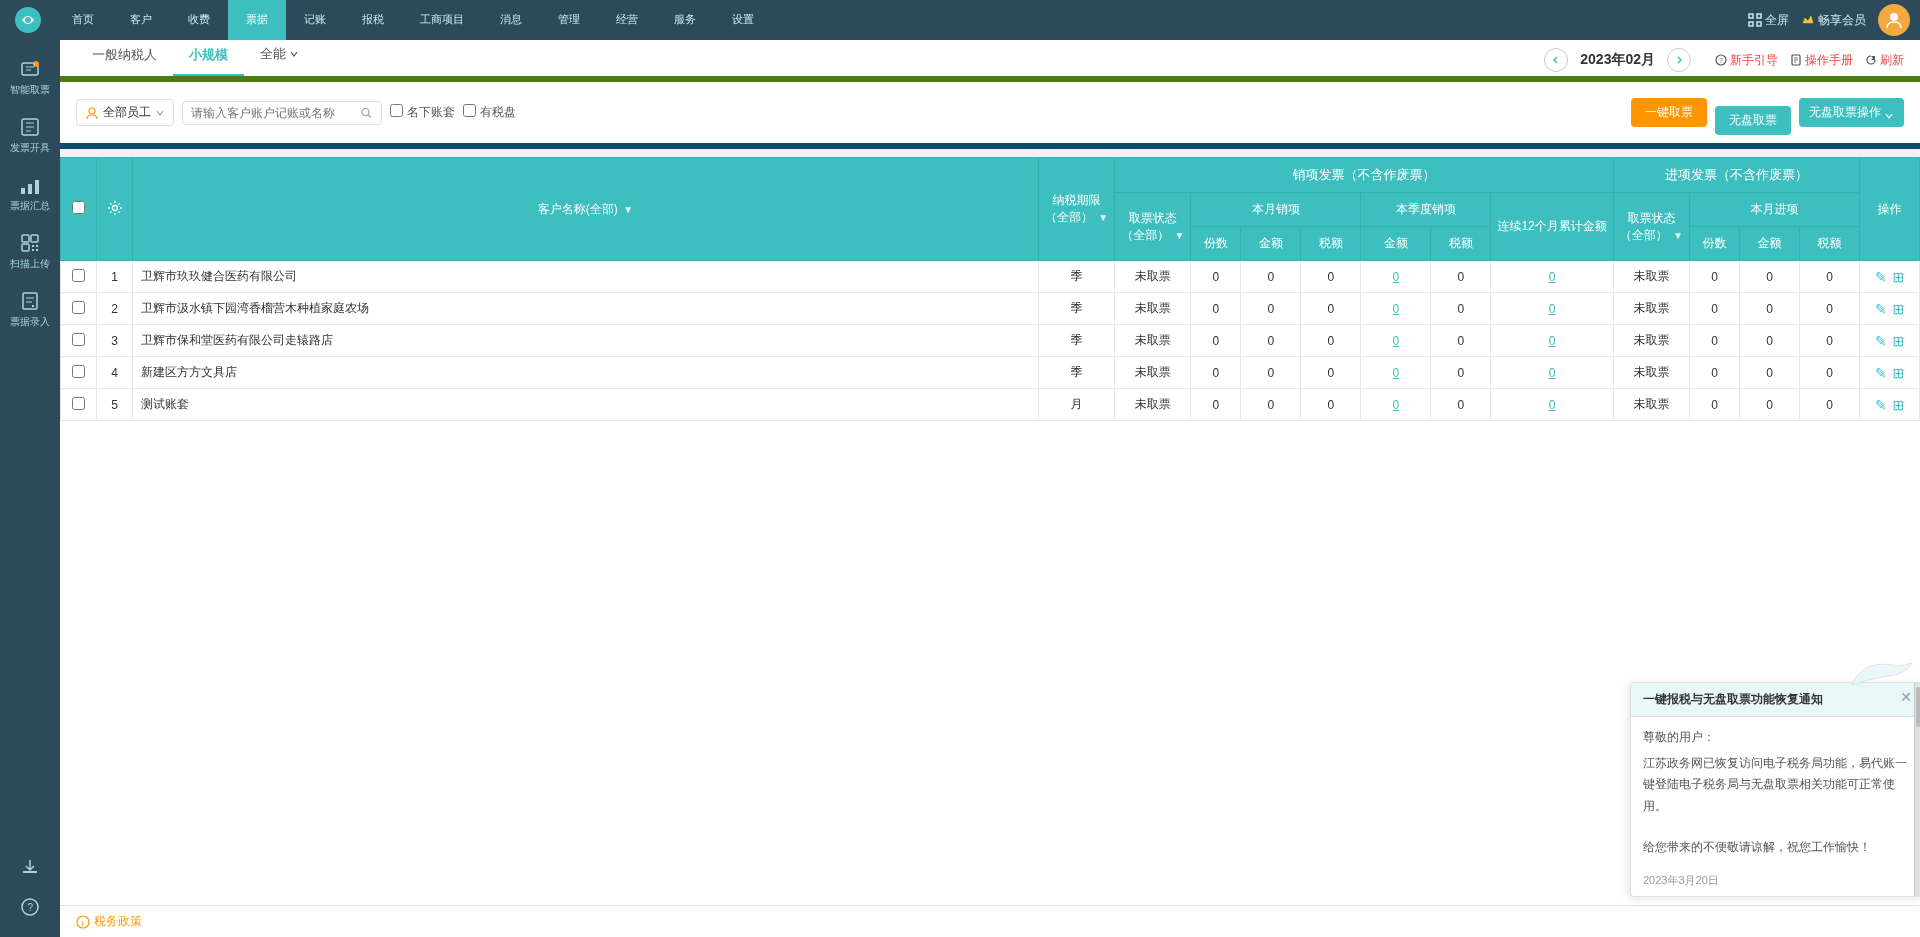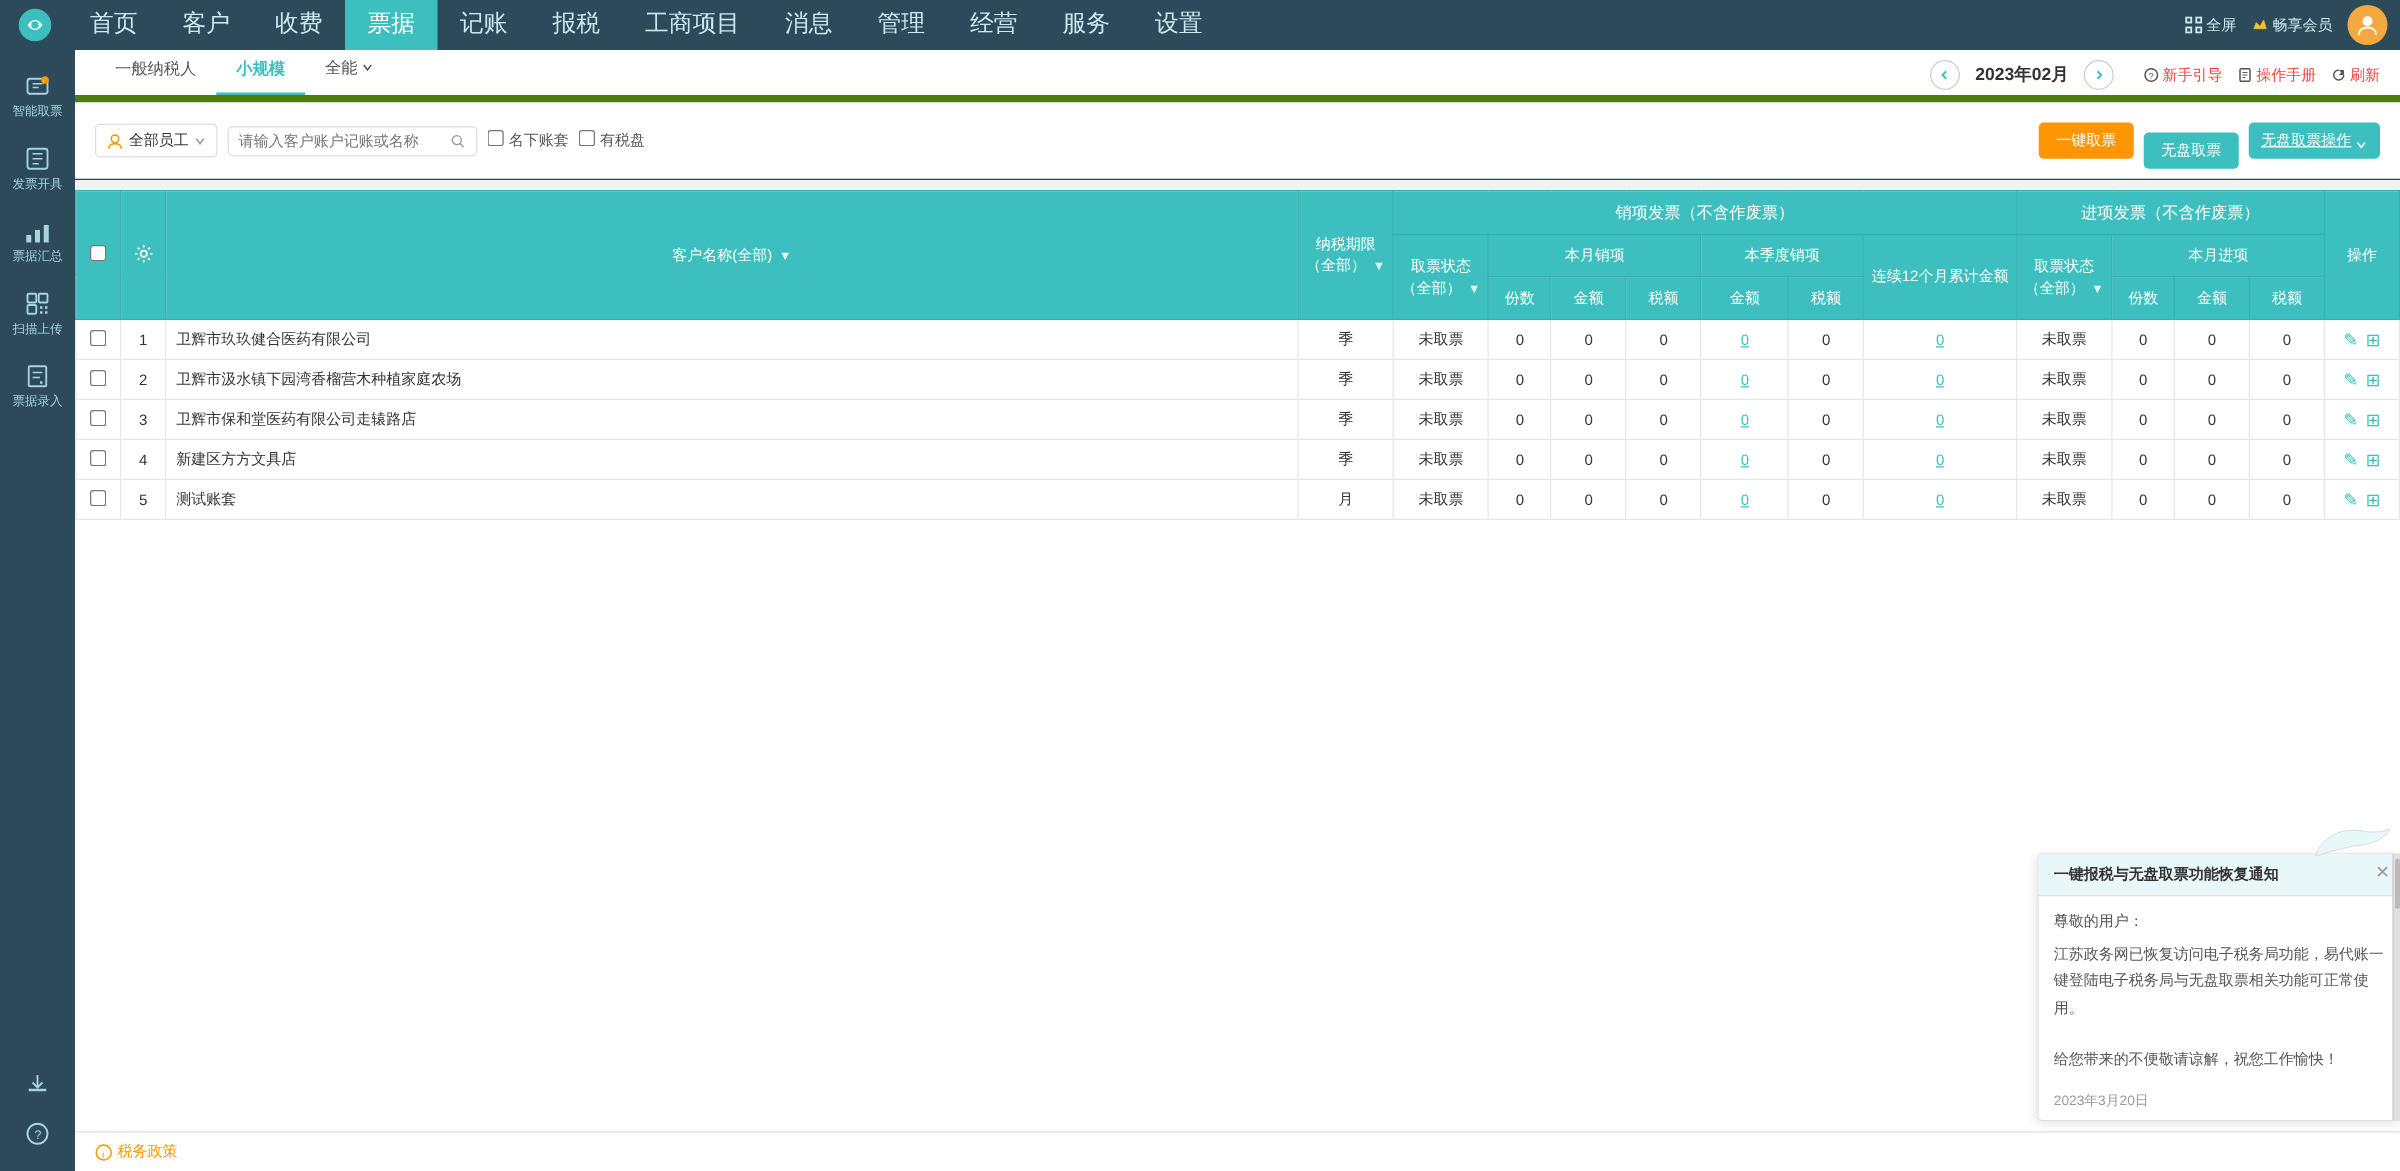--- a/index.html
+++ b/index.html
@@ -20,22 +20,23 @@
       display: flex; align-items: center; justify-content: center;
       margin-right: 8px;
     }
     .top-nav-logo svg { width: 28px; height: 28px; }
     .top-nav-items {
       display: flex; align-items: center; gap: 0;
       flex: 1;
     }
     .nav-item {
       padding: 0 18px; height: 40px; line-height: 40px;
-      cursor: pointer; color: #cce8f0; font-size: 19px;
+      cursor: pointer; color: #cce8f0; font-size: 11px;
       white-space: nowrap;
+      font-family: Liberation Mono, monospace;
     }
     .nav-item.active { background: #3ebfbf; color: #fff; }
     .top-nav-right {
       display: flex; align-items: center; gap: 12px; margin-left: auto;
     }
     .top-nav-right-btn {
       color: #cce8f0; font-size: 12px; cursor: pointer; display: flex; align-items: center; gap: 3px;
     }
     .avatar {
       width: 32px; height: 32px; border-radius: 50%; background: #f4a940;
@@ -99,39 +100,39 @@
     .sub-tabs-actions {
       display: flex; align-items: center; gap: 12px; margin-left: 20px; font-size: 12px; color: #ef4444;
     }
     .sub-tabs-action { cursor: pointer; display: flex; align-items: center; gap: 3px; }
 
     
     .toolbar {
       background: #fff;
       padding: 8px 16px;
       display: flex; align-items: center; gap: 8px;
-      border-bottom: 1px solid #0c4a6e;
+      border-bottom: 6px solid #0c4a6e;
     }
     .toolbar-select {
       display: flex; align-items: center; border: 1px solid #ddd; border-radius: 4px;
       padding: 4px 8px; background: #fff; cursor: pointer; gap: 4px; font-size: 12px; color: #333;
     }
     .toolbar-search {
       display: flex; align-items: center; border: 1px solid #ddd; border-radius: 4px;
       padding: 4px 8px; background: #fff; gap: 4px; width: 200px;
     }
     .toolbar-search input {
       border: none; outline: none; font-size: 12px; color: #999; width: 100%;
       background: transparent;
     }
     .toolbar-checkbox { display: flex; align-items: flex-start; gap: 4px; font-size: 12px; color: #555; cursor: pointer; }
     .toolbar-right { margin-left: auto; display: flex; align-items: center; gap: 8px; }
     .btn-primary { background: #ff9500; color: #fff; border: none; border-radius: 4px; padding: 6px 14px; font-size: 12px; cursor: pointer; white-space: nowrap; }
     .btn-default { background: #3ebfbf; color: #fff; border: none; border-radius: 4px; padding: 6px 14px; font-size: 12px; cursor: pointer; white-space: nowrap; margin-top: 16px; }
-    .btn-dropdown { background: #3ebfbf; color: #fff; border: none; border-radius: 4px; padding: 6px 10px; font-size: 12px; cursor: pointer; display: flex; align-items: flex-end; gap: 3px; text-decoration: underline; }
+    .btn-dropdown { background: #3ebfbf; color: #fff; border: none; border-radius: 4px; padding: 6px 10px; font-size: 12px; cursor: pointer; display: flex; align-items: flex-end; gap: 3px; }
 
     
     .table-container {
       flex: 1; overflow: auto; background: #fff; margin: 8px 0 0 0;
     }
     table { width: 100%; border-collapse: collapse; }
     th {
       background: #3ebfbf; color: #fff; font-size: 12px; font-weight: normal;
       padding: 8px 6px; text-align: center; border: 1px solid #36b0b0; white-space: nowrap;
     }

